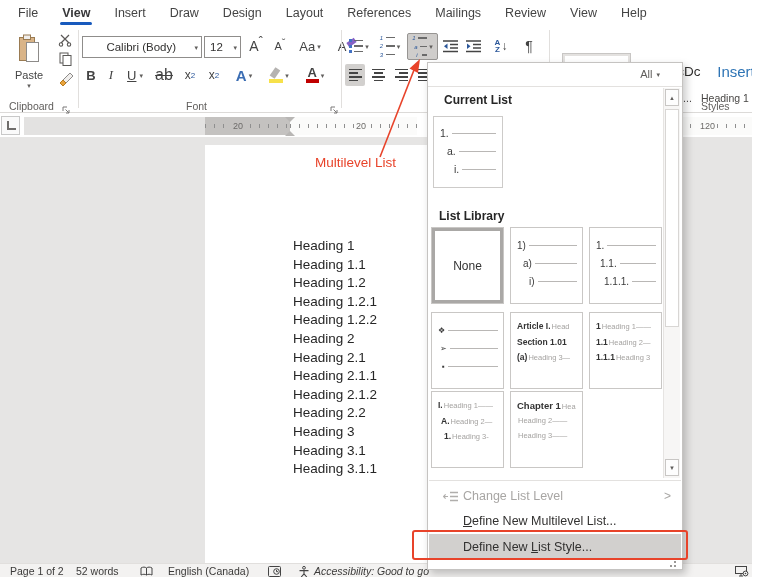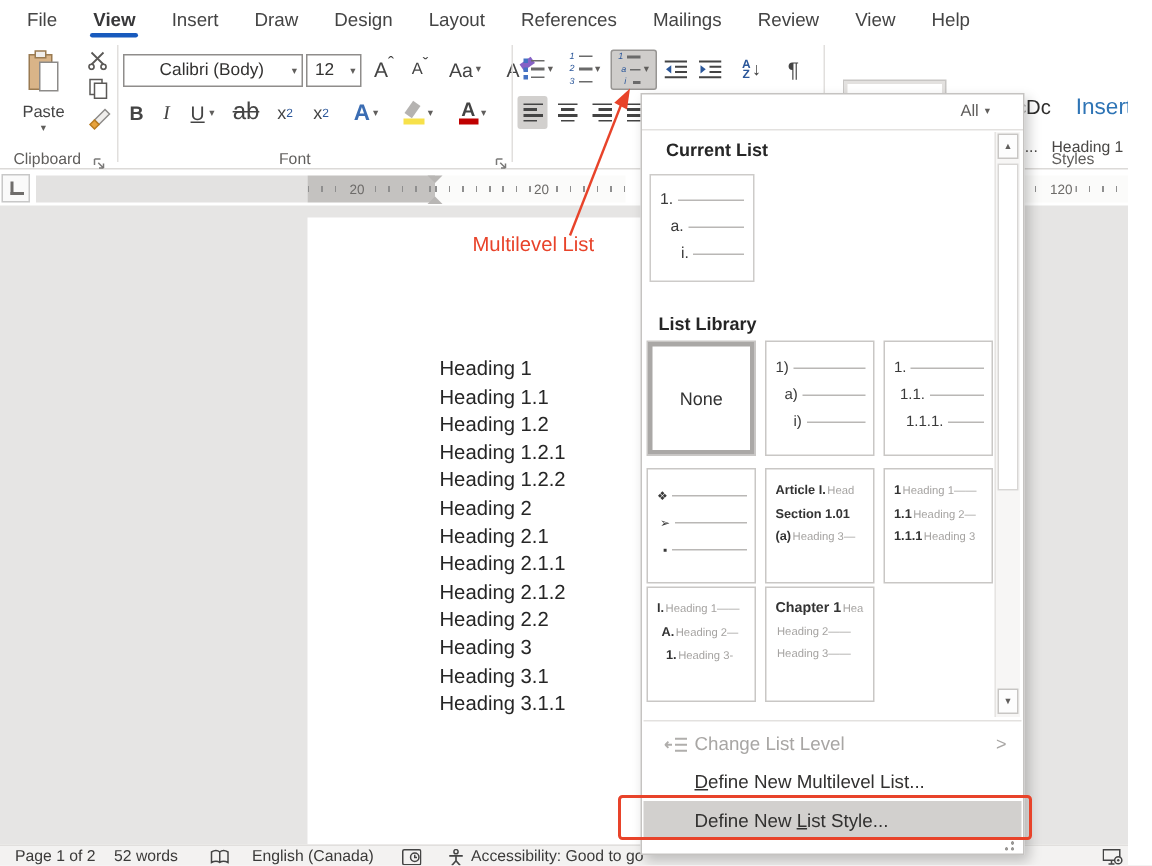--- a/index.html
+++ b/index.html
@@ -589,21 +589,21 @@
           <circle cx="8.5" cy="5.5" r="2.8" fill="none" stroke="#444"></circle>
           <path d="M8.5 3.8 v1.9 h1.5" stroke="#444" fill="none"></path>
         </svg>
     </span>
     <span class="sitem" style="left:298px;top:2px;">
       <svg width="12" height="12" viewBox="0 0 12 12">
           <circle cx="6" cy="1.8" r="1.4" fill="none" stroke="#444"></circle>
           <path d="M1.5 4.6 h9 M6 4.6 v3.2 M6 7.8 L3.2 11 M6 7.8 L8.8 11" stroke="#444" fill="none" stroke-width="1.1"></path>
         </svg>
     </span>
-    <span class="sitem" style="left:314px;">Accessibility: Good to go</span>
+    <span class="sitem" style="left:314px;font-style:italic;">Accessibility: Good to go</span>
     <span class="sitem" style="left:735px;top:2px;">
       <svg width="14" height="11" viewBox="0 0 14 11">
           <rect x="0.5" y="0.5" width="11" height="7" fill="none" stroke="#444"></rect>
           <path d="M4 10 h4 M6 8 v2" stroke="#444"></path>
           <circle cx="10.5" cy="7.5" r="2.4" fill="#f3f2f1" stroke="#444"></circle>
           <circle cx="10.5" cy="7.5" r="0.8" fill="#444"></circle>
         </svg>
     </span>
     <span class="sitem" style="left:752px;">Disp</span>
   </div>

